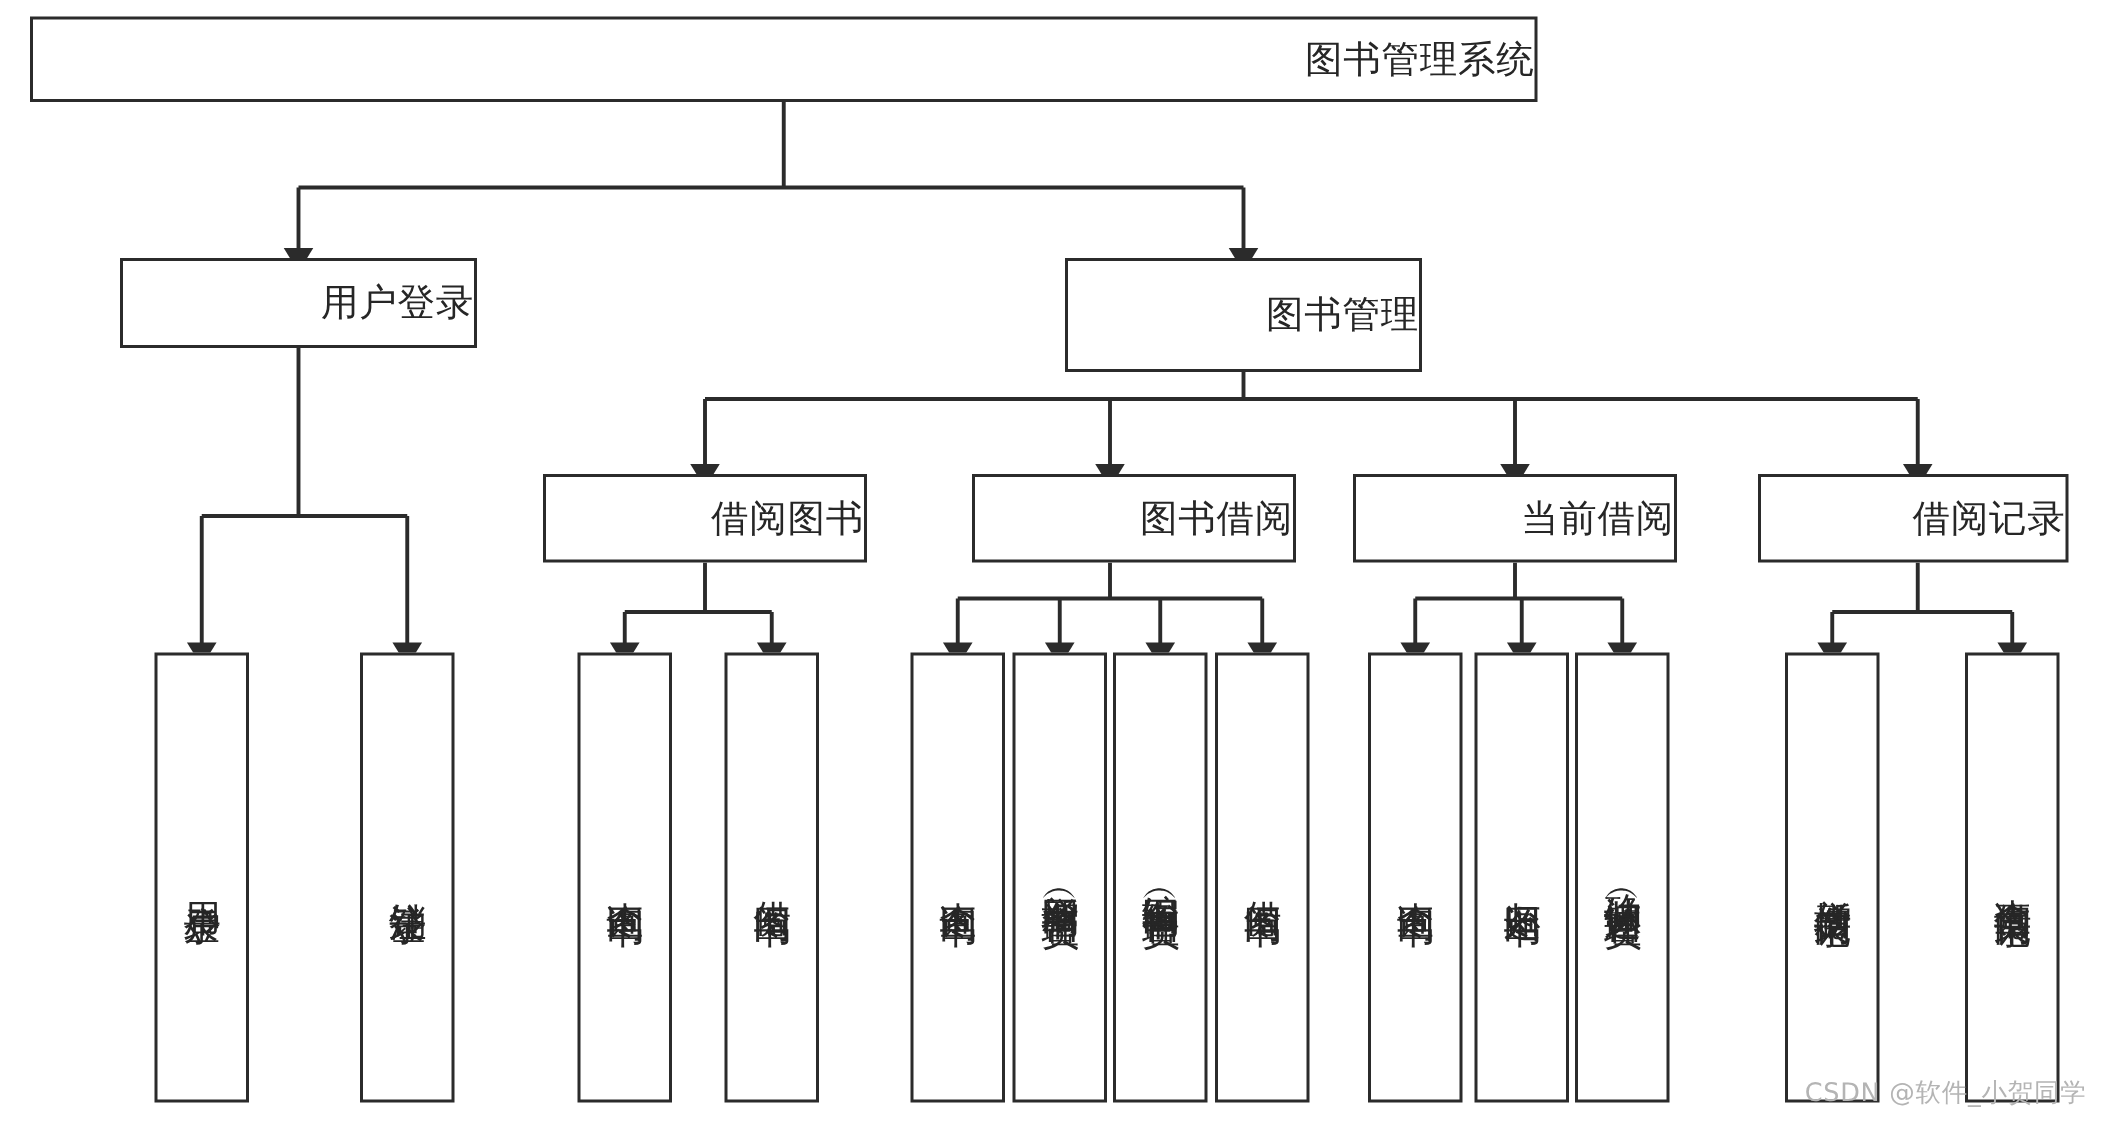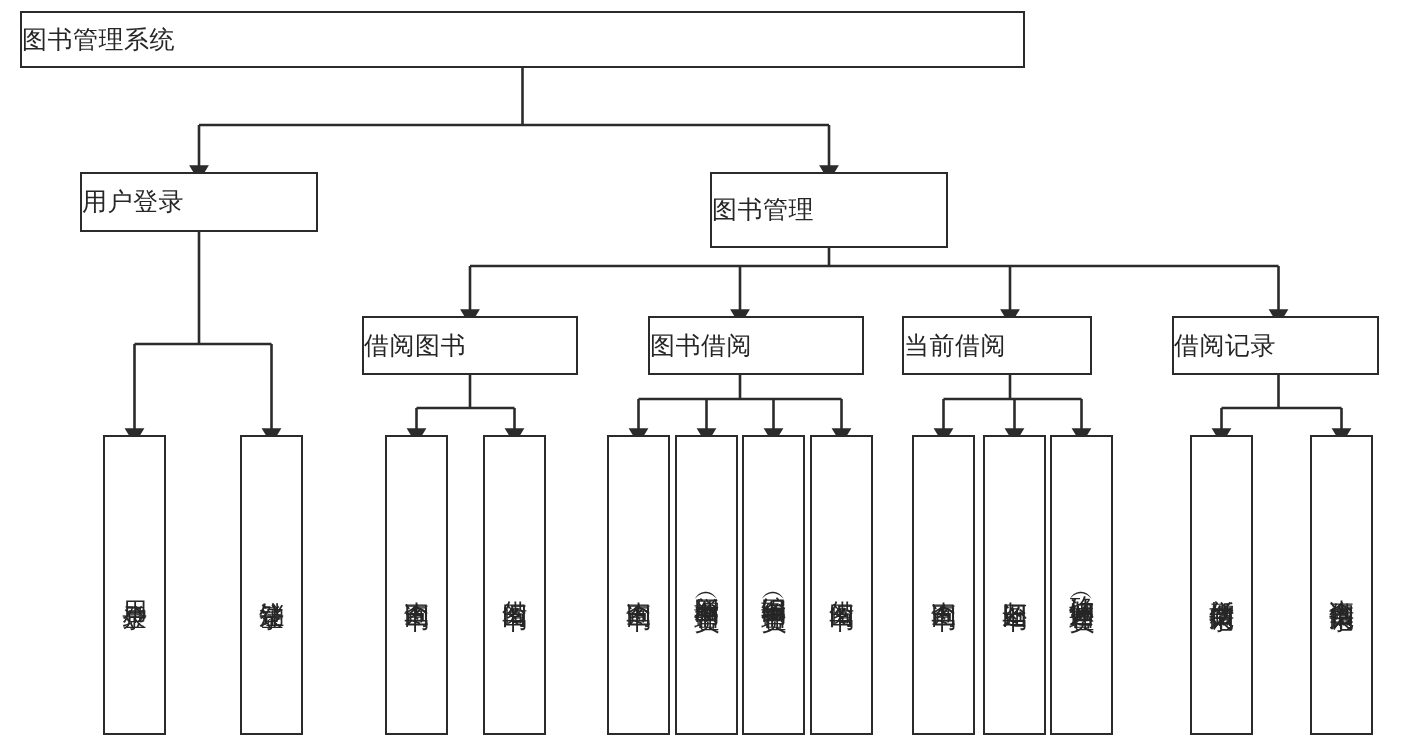--- a/index.html
+++ b/index.html
@@ -26,21 +26,21 @@
     height: 747px;
     pointer-events: none;
   }
   .node {
     position: absolute;
     box-sizing: border-box;
     background: #ffffff;
     border: 2.5px solid #2b2b2b;
     display: flex;
     align-items: center;
-    justify-content: flex-start;
+    justify-content: flex-end;
     z-index: 2;
   }
   .node .label {
     color: #262626;
     font-size: 25px;
     line-height: 1.12;
     letter-spacing: 0.5px;
     white-space: nowrap;
     text-align: center;
   }
@@ -131,21 +131,21 @@
       </div>
       <div class="node horiz" style="left: 710px; top: 172px; width: 238px; height: 76px;">
         <span class="label">图书管理</span>
       </div>
       <div class="node horiz" style="left: 362px; top: 316px; width: 216px; height: 59px;">
         <span class="label">借阅图书</span>
       </div>
       <div class="node horiz" style="left: 648px; top: 316px; width: 216px; height: 59px;">
         <span class="label">图书借阅</span>
       </div>
-      <div class="node horiz" style="left: 902px; top: 316px; width: 190px; height: 59px;">
+      <div class="node horiz" style="left: 902px; top: 316px; width: 216px; height: 59px;">
         <span class="label">当前借阅</span>
       </div>
       <div class="node horiz" style="left: 1172px; top: 316px; width: 207px; height: 59px;">
         <span class="label">借阅记录</span>
       </div>
       <div class="node vert" style="left: 103px; top: 435px; width: 63px; height: 300px;">
         <span class="label">用户登录</span>
       </div>
       <div class="node vert" style="left: 240px; top: 435px; width: 63px; height: 300px;">
         <span class="label">注销登录</span>
@@ -178,14 +178,15 @@
         <span class="label">确认归还（管理员）</span>
       </div>
       <div class="node vert" style="left: 1190px; top: 435px; width: 63px; height: 300px;">
         <span class="label">新增借阅记录</span>
       </div>
       <div class="node vert" style="left: 1310px; top: 435px; width: 63px; height: 300px;">
         <span class="label">查询借阅记录</span>
       </div>
     </div>
 
+  <div id="watermark">CSDN @软件_小贺同学</div>
 
 </div>
 
 </body></html>

